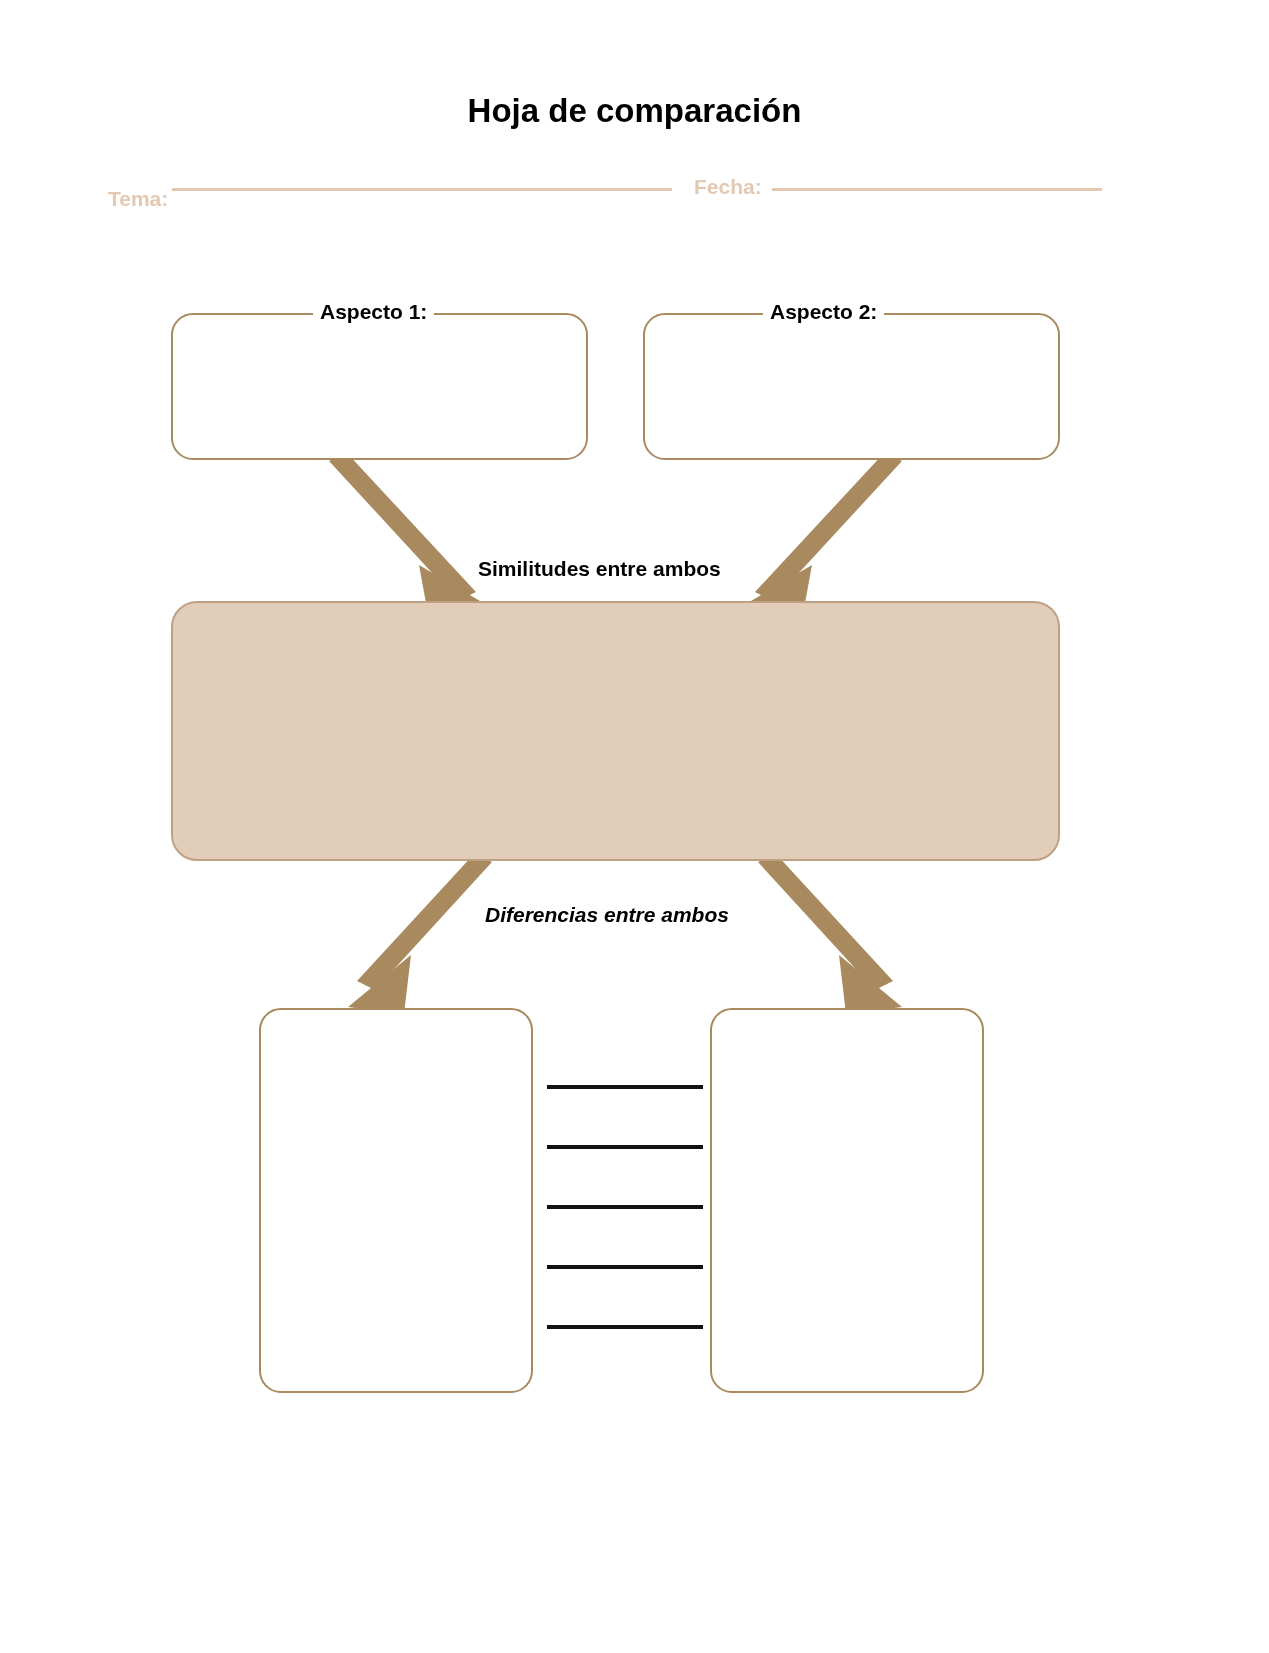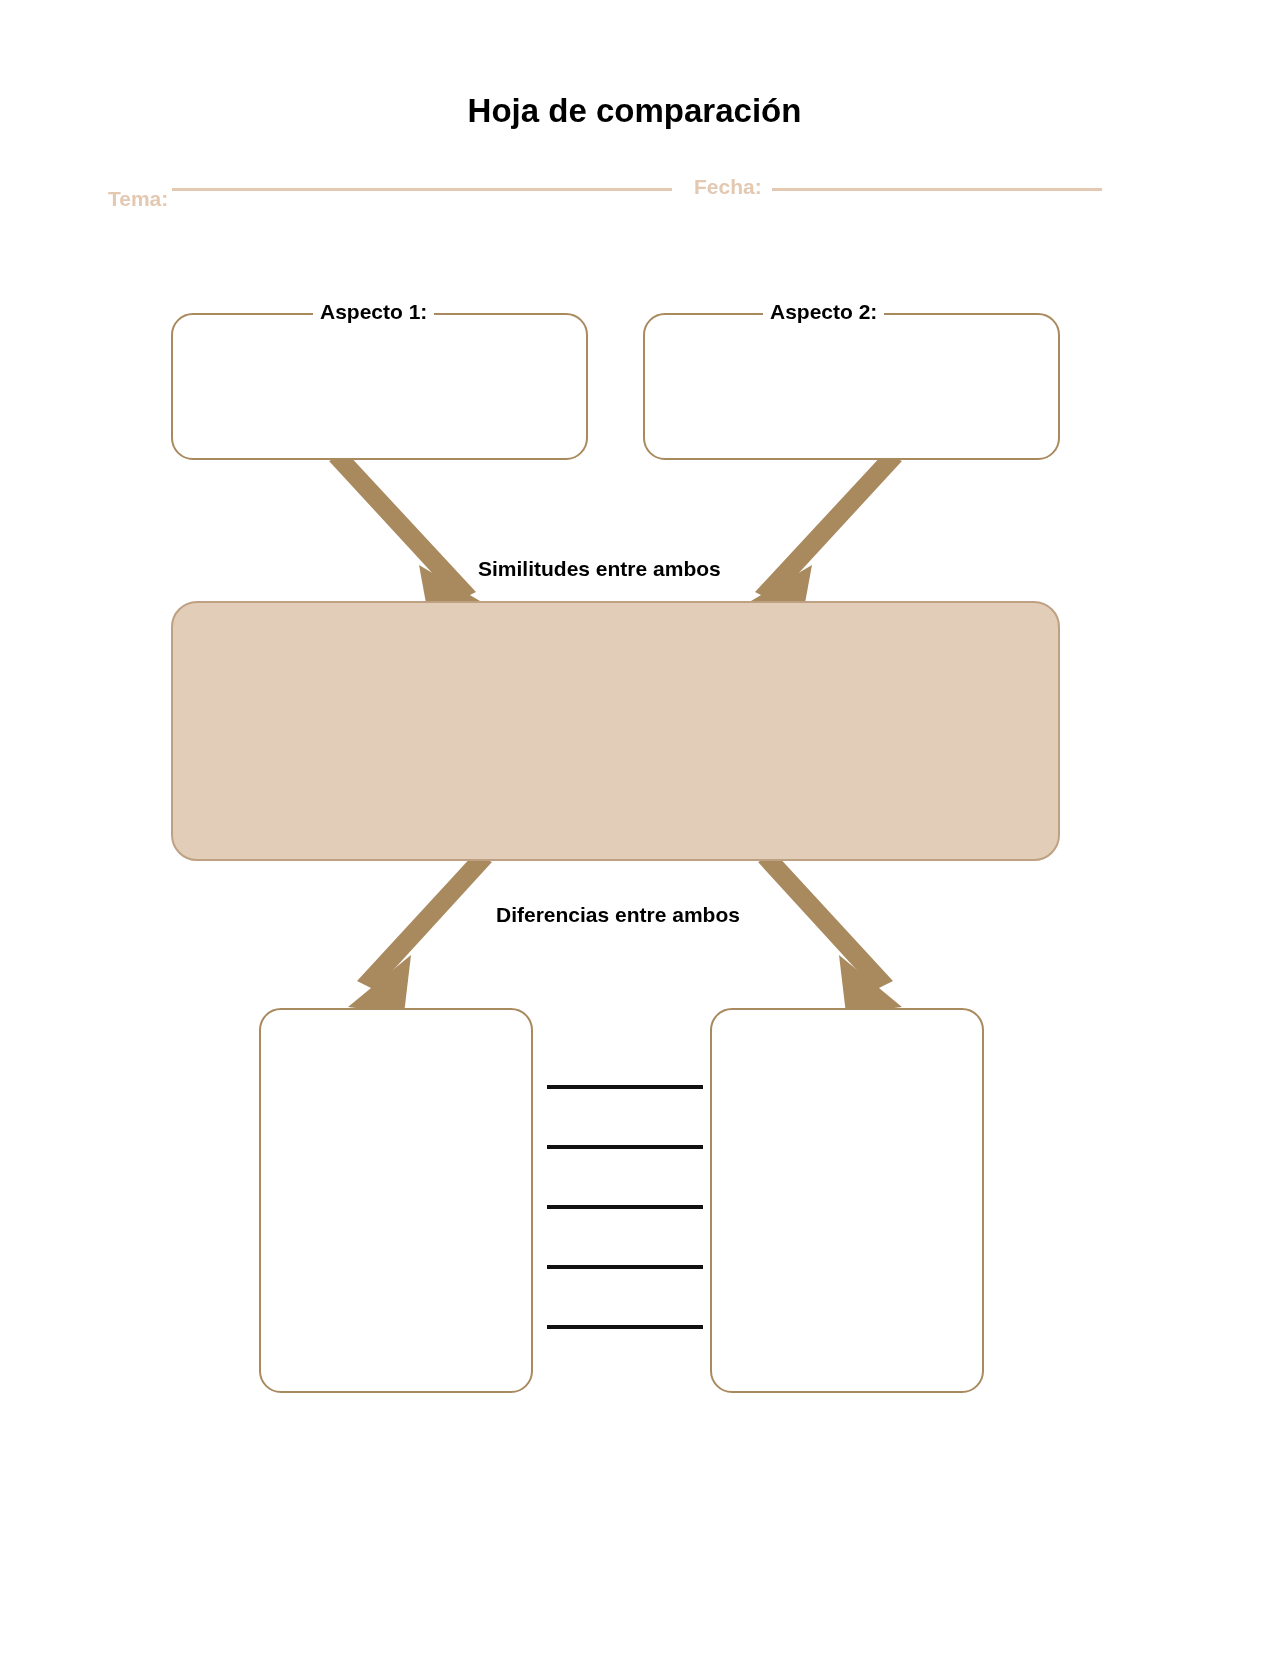--- a/index.html
+++ b/index.html
@@ -91,21 +91,21 @@
   
   .arrow-caption {
     position: absolute;
     font-size: 21px;
     font-weight: bold;
     color: #000000;
     white-space: nowrap;
     background: transparent;
   }
   #caption-similitudes { left: 478px; top: 557px; }
-  #caption-diferencias { left: 496px; top: 903px; }
+  #caption-diferencias { left: 485px; top: 903px; font-style: italic; }
 
   
   #box-dif-left  { left: 259px; top: 1008px; width: 274px; height: 385px; }
   #box-dif-right { left: 710px; top: 1008px; width: 274px; height: 385px; }
 
   
   .mid-line {
     position: absolute;
     left: 547px;
     width: 156px;

